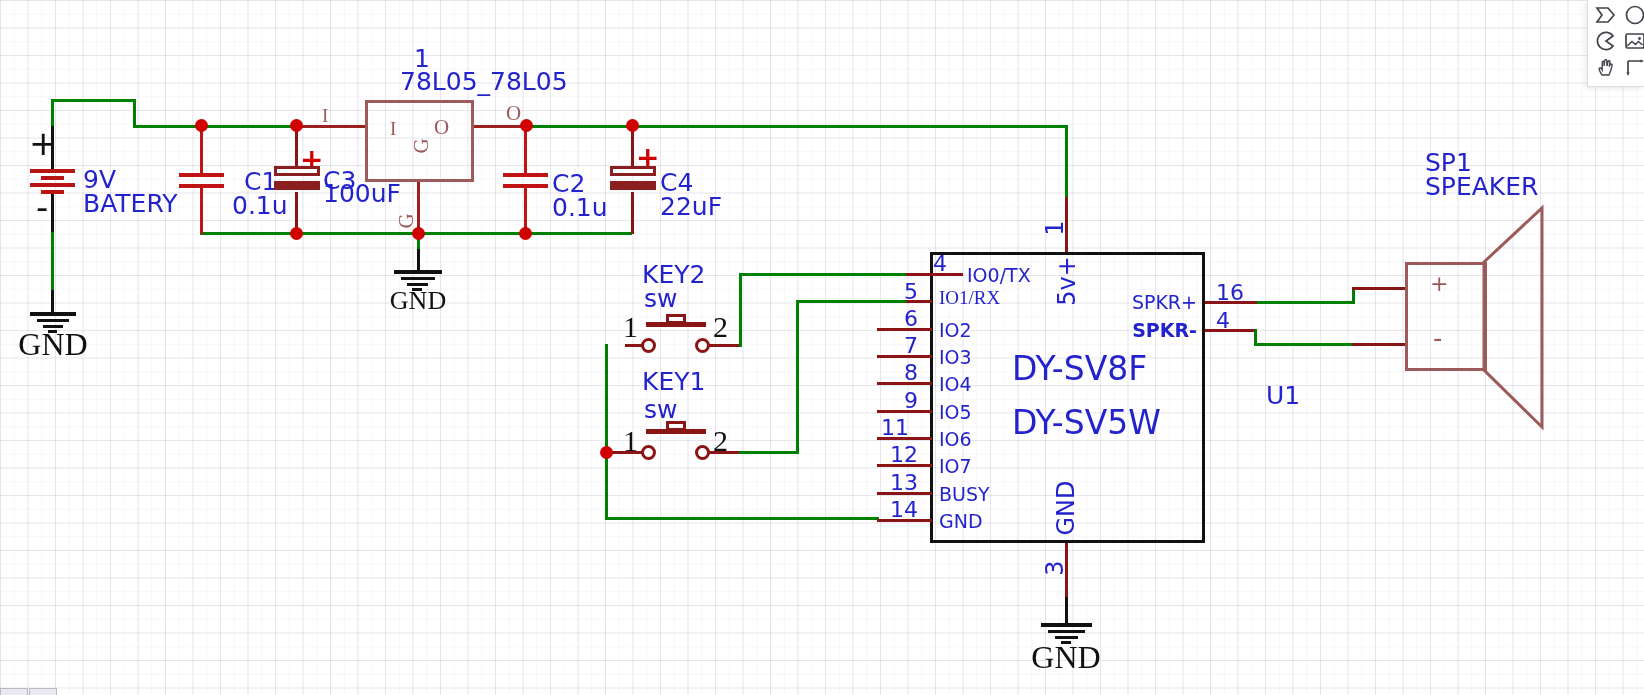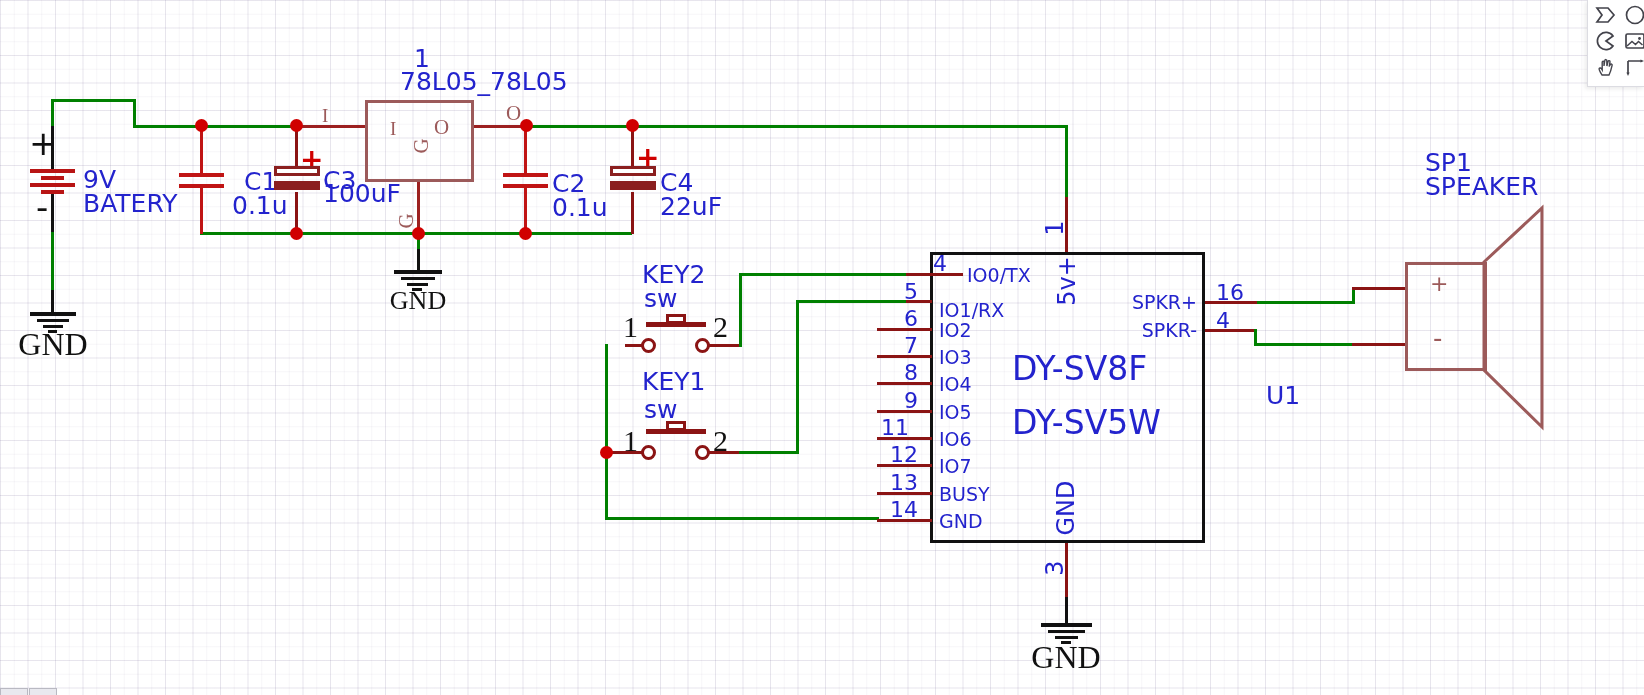--- a/index.html
+++ b/index.html
@@ -199,34 +199,34 @@
   <div class="pinnum" style="left:872px;top:309px;width:46px;text-align:right;">6</div>
   <div class="pinnum" style="left:872px;top:336px;width:46px;text-align:right;">7</div>
   <div class="pinnum" style="left:872px;top:363px;width:46px;text-align:right;">8</div>
   <div class="pinnum" style="left:872px;top:391px;width:46px;text-align:right;">9</div>
   <div class="pinnum" style="left:872px;top:418px;width:46px;text-align:center;">11</div>
   <div class="pinnum" style="left:872px;top:445px;width:46px;text-align:right;">12</div>
   <div class="pinnum" style="left:872px;top:473px;width:46px;text-align:right;">13</div>
   <div class="pinnum" style="left:872px;top:500px;width:46px;text-align:right;">14</div>
 
   <div class="pinname" style="left:967px;top:265px;">IO0/TX</div>
-  <div class="pinname" style="left:939px;top:300px;">IO1/RX</div>
+  <div class="pinname" style="left:939px;top:288px;font-family:Liberation Serif, serif;">IO1/RX</div>
   <div class="pinname" style="left:939px;top:320px;">IO2</div>
   <div class="pinname" style="left:939px;top:347px;">IO3</div>
   <div class="pinname" style="left:939px;top:374px;">IO4</div>
   <div class="pinname" style="left:939px;top:402px;">IO5</div>
   <div class="pinname" style="left:939px;top:429px;">IO6</div>
   <div class="pinname" style="left:939px;top:456px;">IO7</div>
   <div class="pinname" style="left:939px;top:484px;">BUSY</div>
   <div class="pinname" style="left:939px;top:511px;">GND</div>
 
   <div class="pinnum" style="left:1216px;top:283px;">16</div>
   <div class="pinnum" style="left:1216px;top:311px;">4</div>
   <div class="pinname" style="left:1080px;top:292px;width:117px;text-align:right;">SPKR+</div>
-  <div class="pinname" style="left:1080px;top:320px;width:117px;text-align:right;">SPKR-</div>
+  <div class="pinname" style="left:1080px;top:320px;width:117px;text-align:right;font-weight:bold;">SPKR-</div>
 
   <div class="vblue rot" style="left:1041px;top:217px;width:28px;">1</div>
   <div class="vblue rot" style="left:1037px;top:270px;width:60px;">5v+</div>
   <div class="vblue rot" style="left:1041px;top:557px;width:28px;">3</div>
   <div class="vblue rot" style="left:1031px;top:497px;width:70px;">GND</div>
 
   <div class="bigname" style="left:1012px;top:354px;">DY-SV8F</div>
   <div class="bigname" style="left:1012px;top:408px;">DY-SV5W</div>
 
   <div class="blue" style="left:1266px;top:384px;">U1</div>

